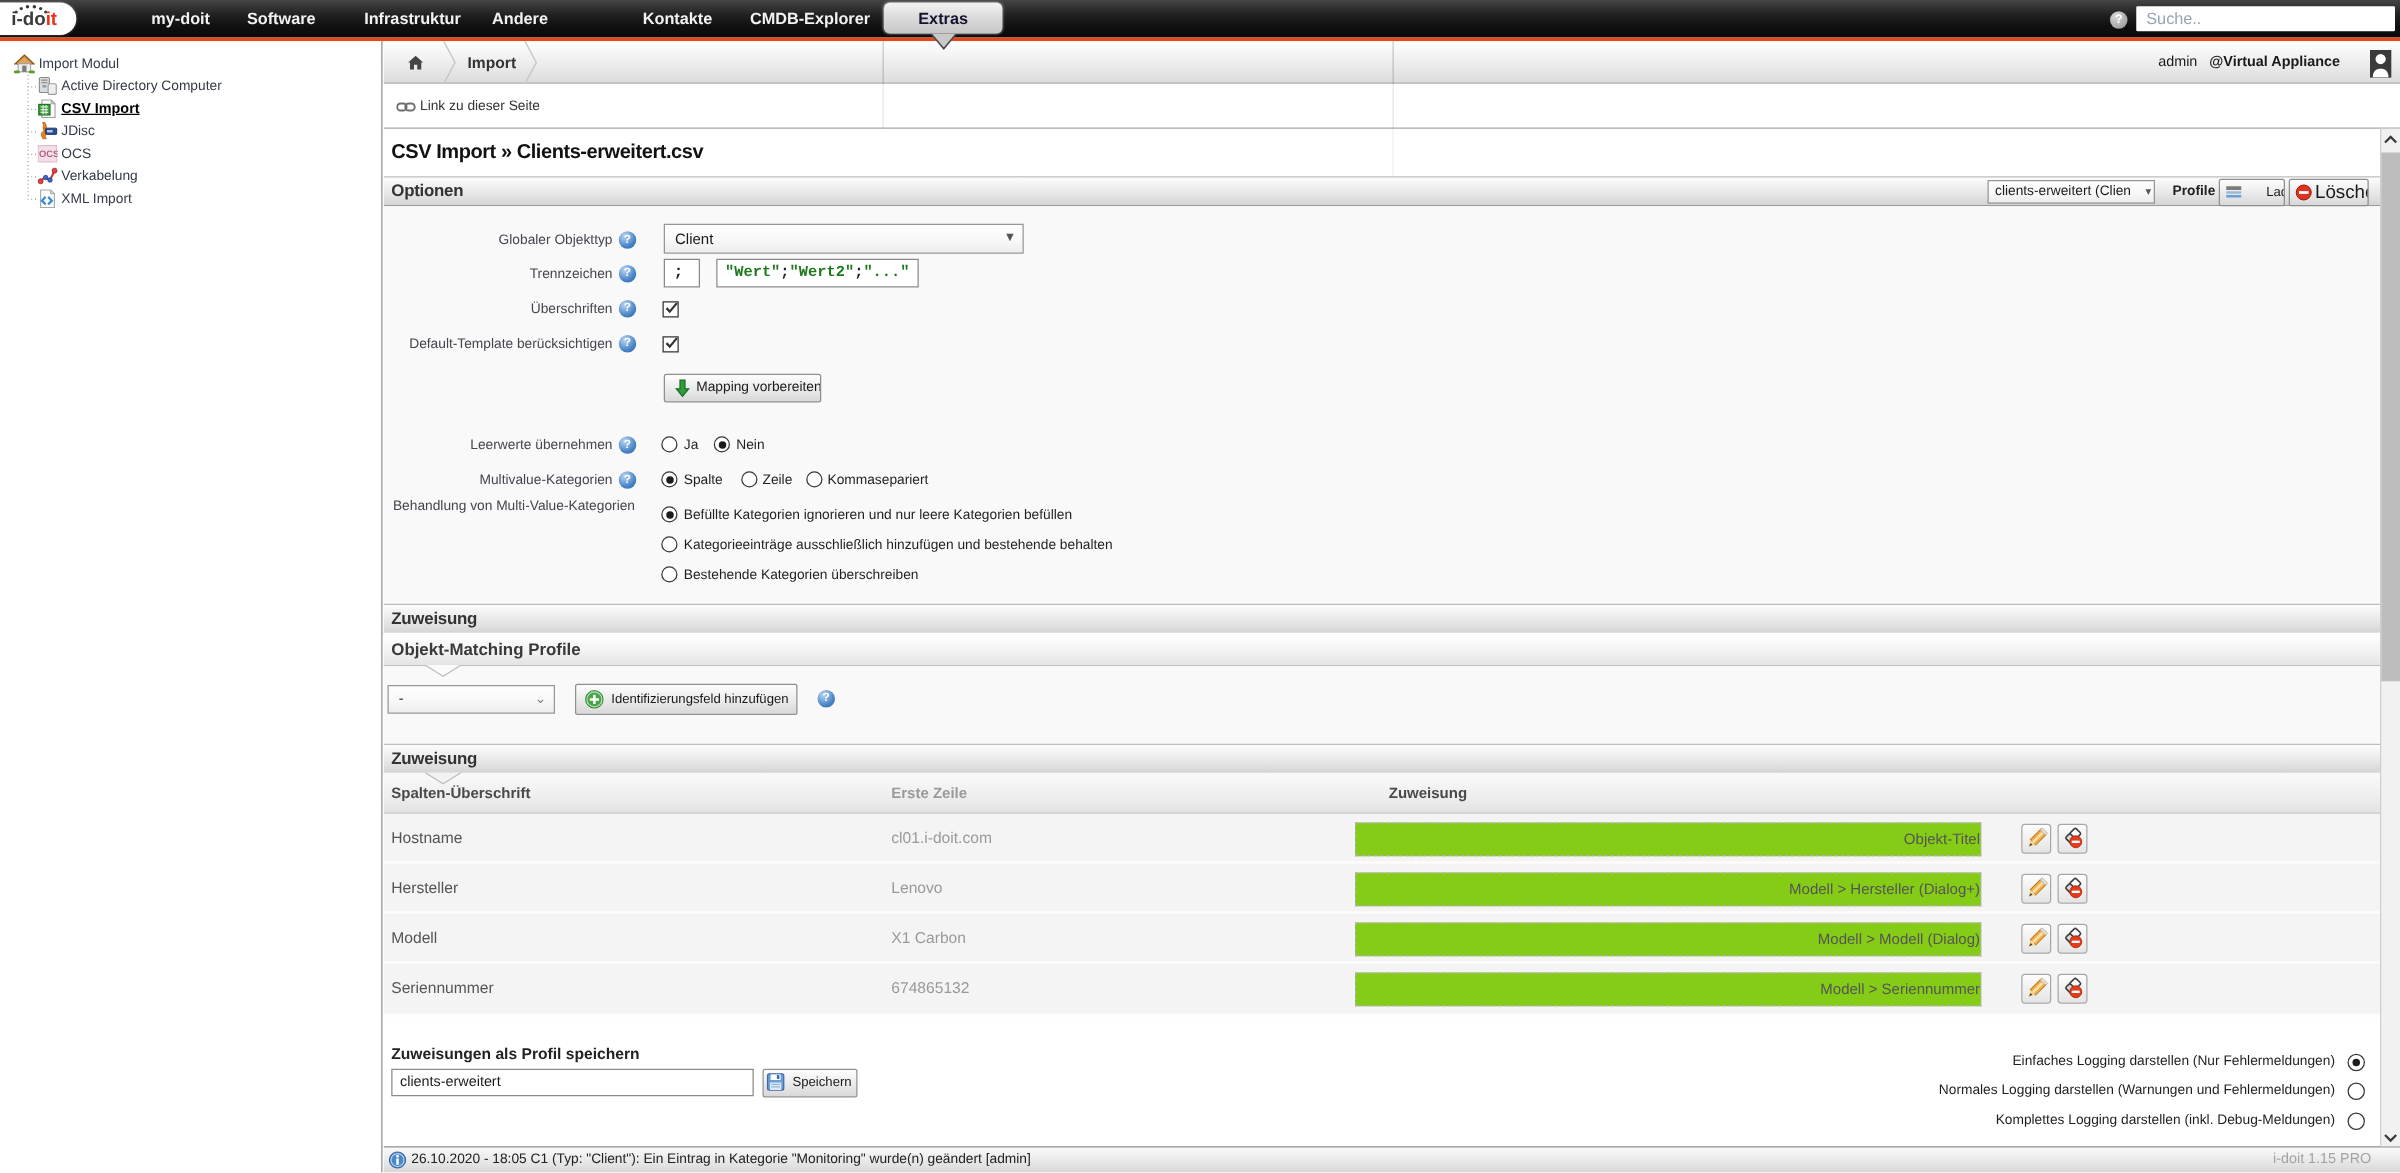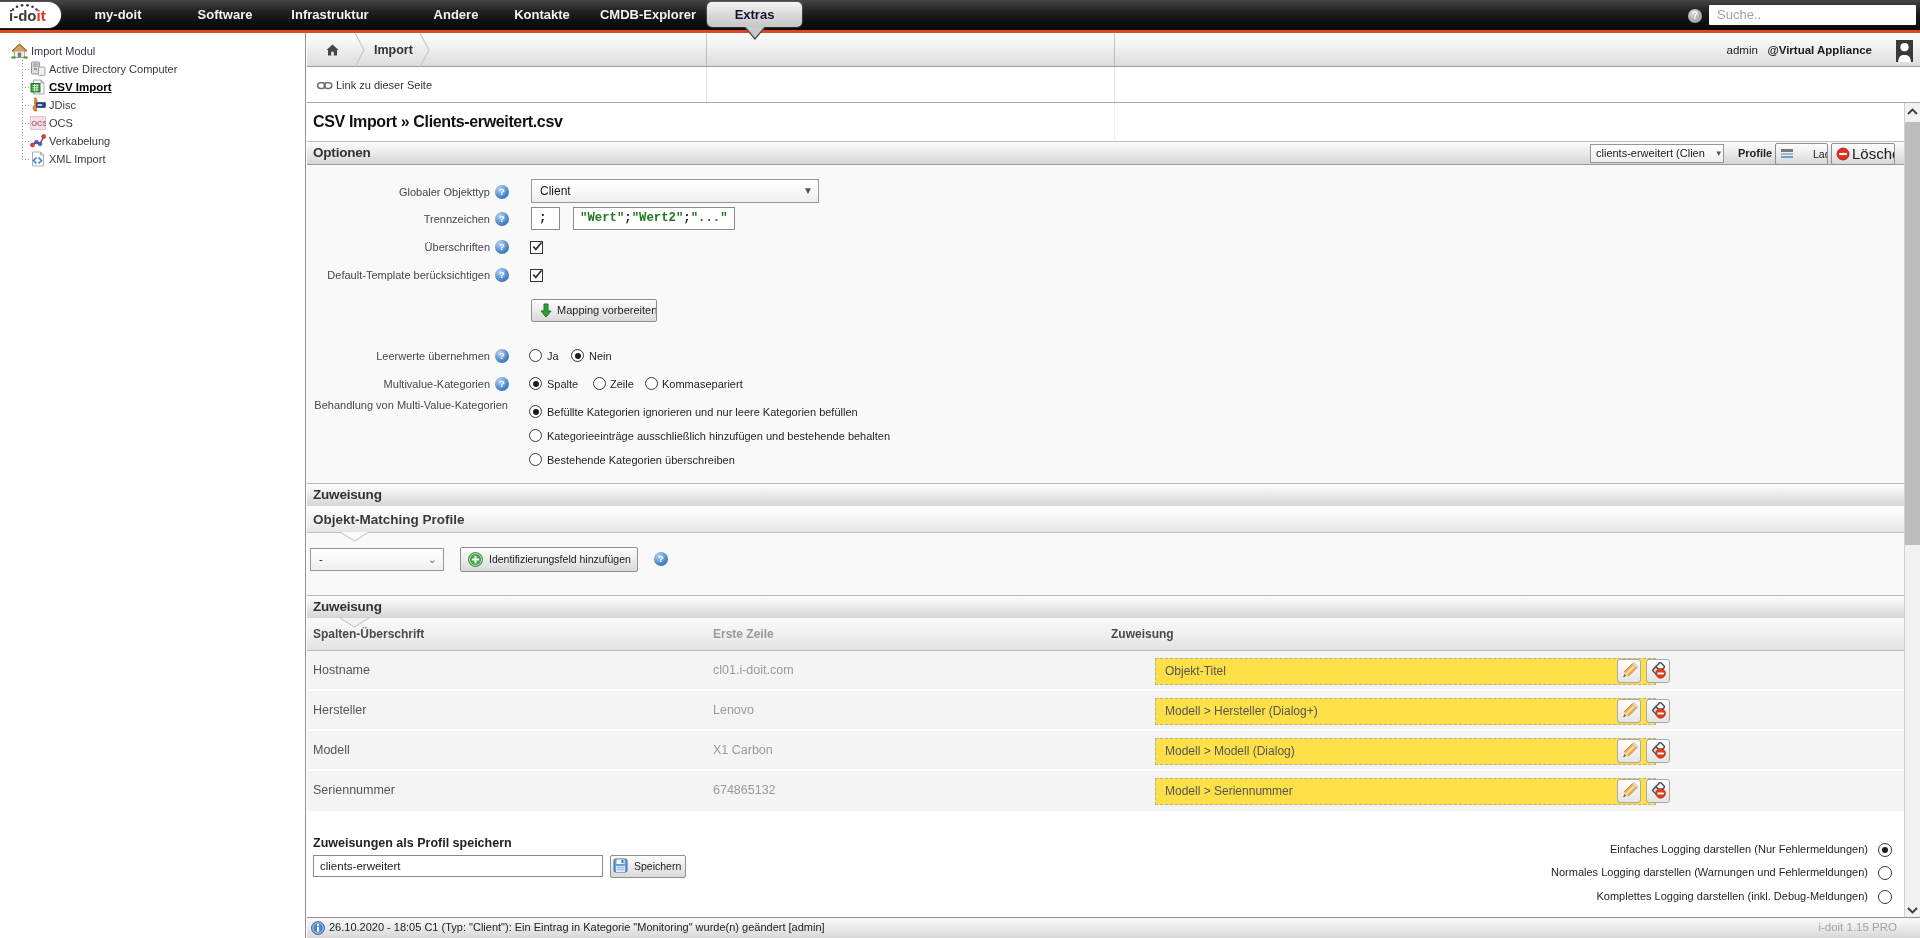--- a/index.html
+++ b/index.html
@@ -67,42 +67,42 @@
 .radio{width:13px;height:13px;box-sizing:border-box;border:1.2px solid #383838;border-radius:50%;background:#fff;}
 .radio.on::after{content:"";position:absolute;left:2.8px;top:2.8px;width:6.5px;height:6.5px;border-radius:50%;background:#1c1c1c;}
 .rlabel{font-size:11px;color:#1f1f1f;white-space:nowrap;}
 
 #thead{left:307px;top:618px;width:1597px;height:33px;box-sizing:border-box;
   background:linear-gradient(#fafafa,#eeeeee 60%,#e2e2e2);border-bottom:1px solid #b9b9b9;}
 .th{position:absolute;top:0;height:29px;line-height:33px;font-size:12px;font-weight:bold;color:#4a4a4a;}
 .trow{left:307px;width:1597px;height:40px;background:#f4f4f4;border-bottom:2px solid #fdfdfd;box-sizing:border-box;}
 .td1{position:absolute;left:6px;font-size:12.5px;color:#555;height:38px;line-height:38px;}
 .td2{position:absolute;left:406px;font-size:12.5px;color:#9a9a9a;height:38px;line-height:38px;}
-.dinp{position:absolute;left:848px;top:7px;width:501px;height:27px;box-sizing:border-box;
-  border:1px dashed #b0b0b0;background:#fde047;font-size:12px;color:#555;line-height:25px;padding-left:9px;}
+.dinp{position:absolute;left:777px;top:7px;width:501px;height:27px;box-sizing:border-box;
+  border:1px dashed #b0b0b0;background:#84cc16;font-size:12px;color:#555;line-height:25px;padding-left:9px;text-align:right;}
 .ibtn{position:absolute;top:8px;width:24px;height:24px;box-sizing:border-box;border:1px solid #a8a8a8;border-radius:3px;
   background:linear-gradient(#fdfdfd,#e4e4e4);}
 
 #statusbar{left:307px;top:917px;width:1613px;height:21px;box-sizing:border-box;
   background:linear-gradient(#fafafa,#e6e6e6 60%,#d8d8d8);border-top:1px solid #8f8f8f;}
 
 #sbar{left:1904px;top:103px;width:16px;height:814px;background:#f1f1f1;border-left:1px solid #cfcfcf;box-sizing:border-box;}
 #sthumb{left:1905px;top:122px;width:15px;height:423px;background:#bdbdbd;}
 .mono{font-family:"Liberation Mono",monospace;}
 </style>
 </head>
 <body>
 <div class="abs" id="topbar"></div>
 <div class="abs" id="logo">
     <span id="logotext">i-do<b>it</b></span>
   </div>
-<div class="abs nav" style="left:68px;width:100px;">my-doit</div>
+<div class="abs nav" style="left:68px;width:100px;text-align:right;">my-doit</div>
 <div class="abs nav" style="left:175px;width:100px;">Software</div>
 <div class="abs nav" style="left:280px;width:100px;">Infrastruktur</div>
-<div class="abs nav" style="left:406px;width:100px;">Andere</div>
+<div class="abs nav" style="left:366px;width:100px;">Andere</div>
 <div class="abs nav" style="left:492px;width:100px;">Kontakte</div>
 <div class="abs nav" style="left:598px;width:100px;">CMDB-Explorer</div>
 <svg class="abs" id="notch">
     <polygon points="1,0 21,0 11,12" fill="#c9c9c9"></polygon>
     <path d="M1,0 L11,12 L21,0" stroke="#4a4a4a" stroke-width="1.3" fill="none"></path>
   </svg>
 <div class="abs" id="extras">Extras</div>
 <div class="abs" id="helpcirc">?</div>
 <div class="abs" id="search">Suche..</div>
 <div class="abs" id="orange"></div>

